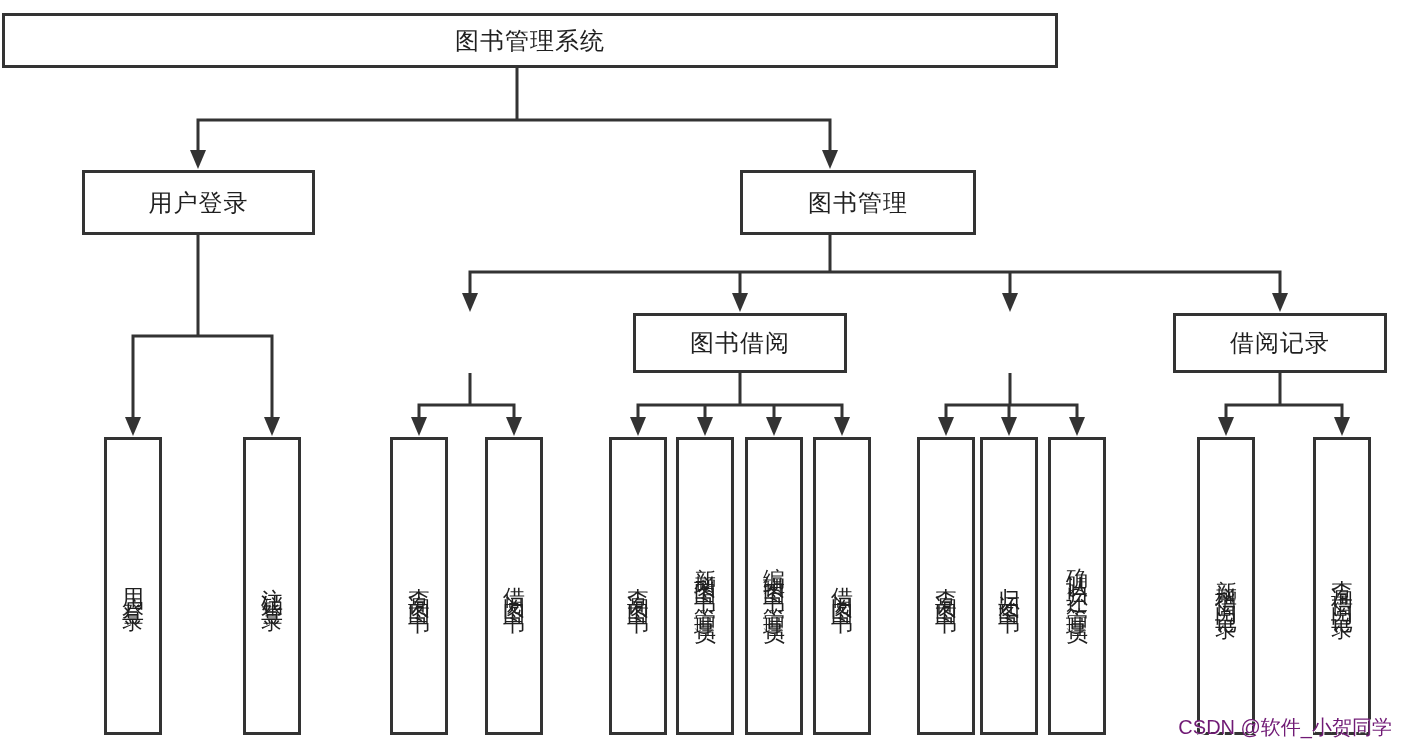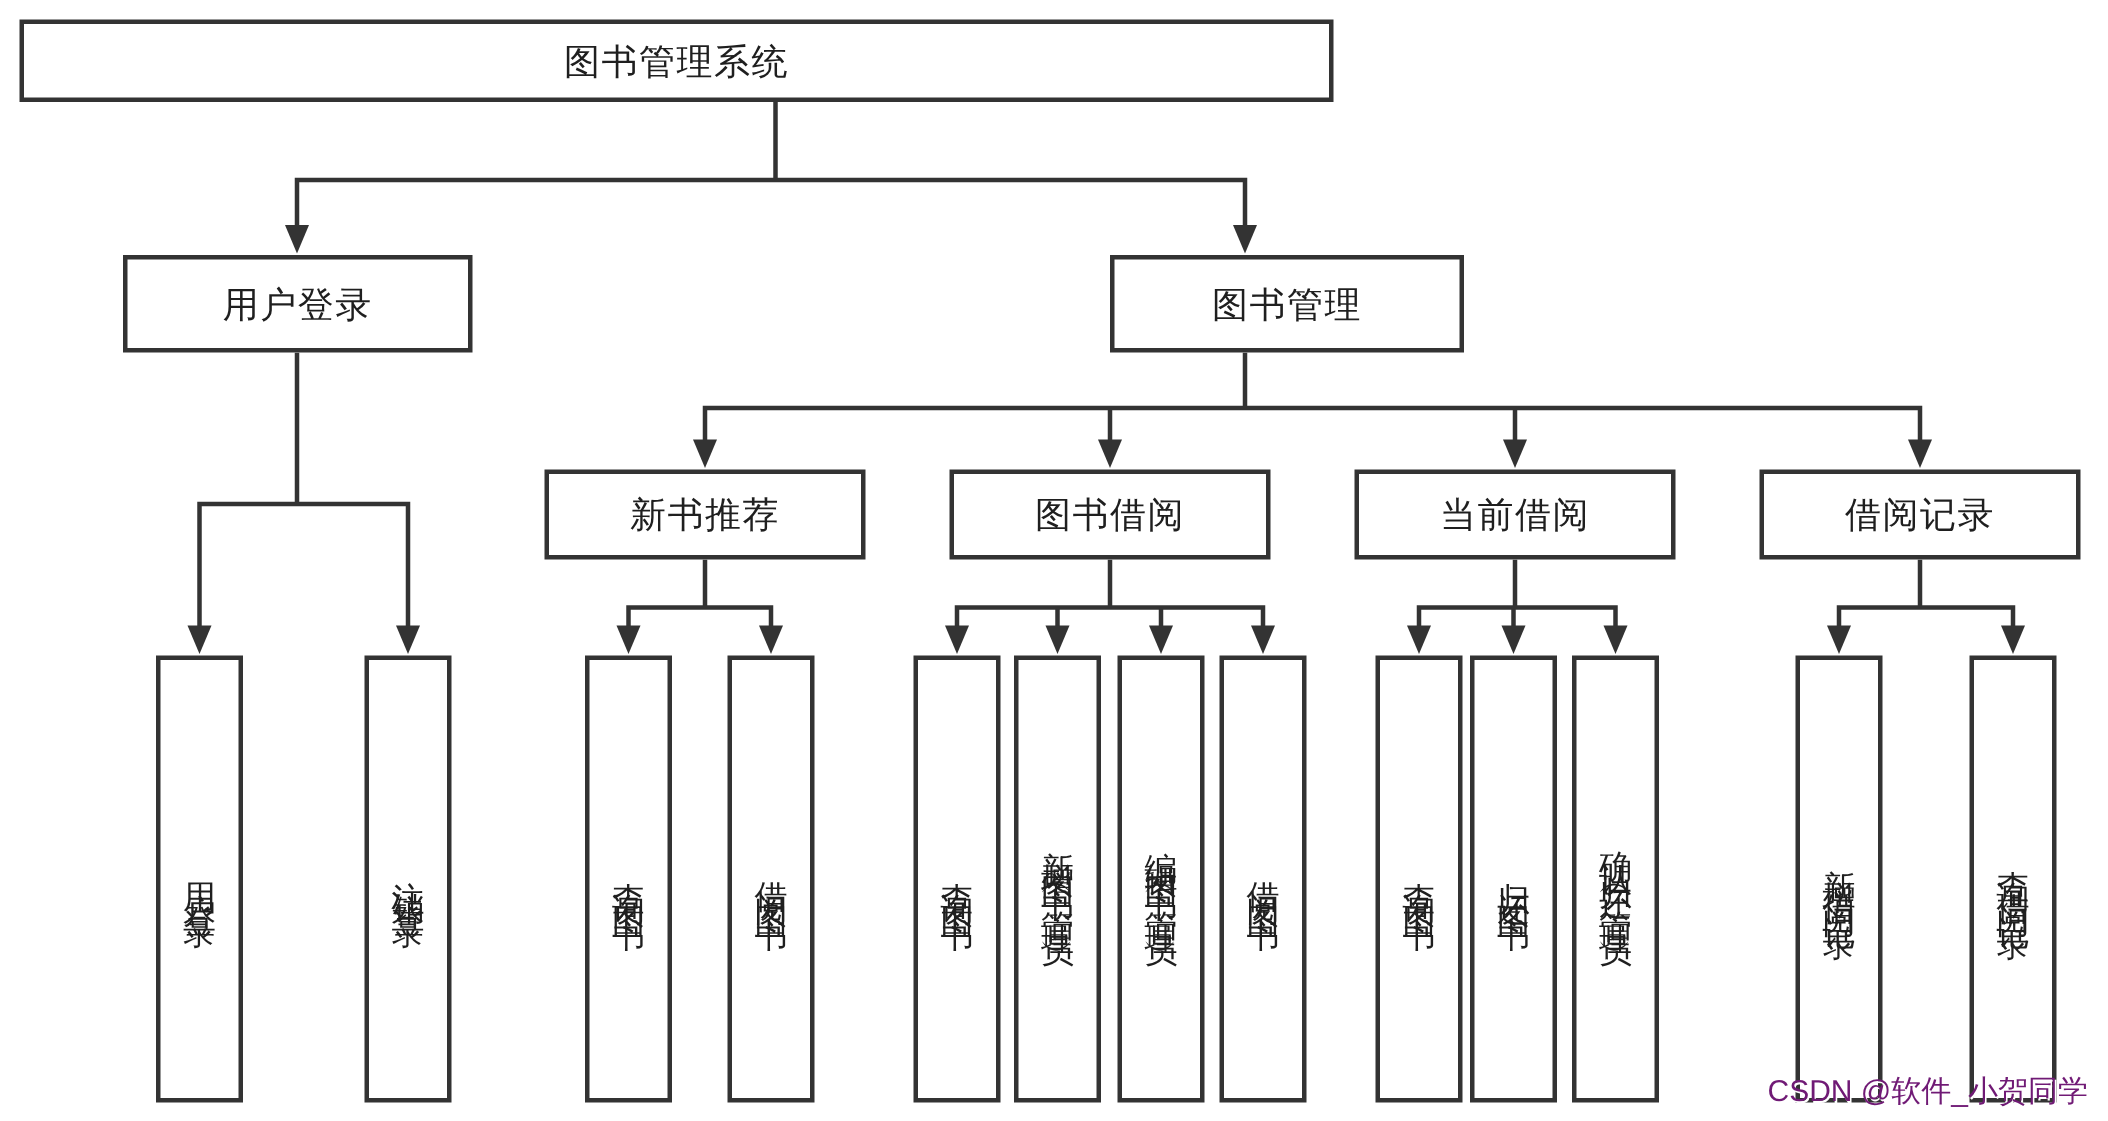--- a/index.html
+++ b/index.html
@@ -103,39 +103,33 @@
         <polygon points="766,417 782,417 774,436" fill="#333333"></polygon>
         <polygon points="834,417 850,417 842,436" fill="#333333"></polygon>
         <polygon points="938,417 954,417 946,436" fill="#333333"></polygon>
         <polygon points="1001,417 1017,417 1009,436" fill="#333333"></polygon>
         <polygon points="1069,417 1085,417 1077,436" fill="#333333"></polygon>
         <polygon points="1218,417 1234,417 1226,436" fill="#333333"></polygon>
         <polygon points="1334,417 1350,417 1342,436" fill="#333333"></polygon>
       </g>
   </svg>
 
-  <div class="hbox" style="left:13px; top:13px; width:876px; height:55px;">
+  <div class="hbox" style="left:2px; top:13px; width:1056px; height:55px;">
     <span class="hlabel">图书管理系统</span>
   </div>
 
   <div class="hbox" style="left:82px; top:170px; width:233px; height:65px;">
     <span class="hlabel">用户登录</span>
   </div>
   <div class="hbox" style="left:740px; top:170px; width:236px; height:65px;">
     <span class="hlabel">图书管理</span>
   </div>
 
-  <div class="hbox" style="left:363px; top:313px; width:214px; height:60px;">
-    <span class="hlabel">新书推荐</span>
-  </div>
   <div class="hbox" style="left:633px; top:313px; width:214px; height:60px;">
     <span class="hlabel">图书借阅</span>
-  </div>
-  <div class="hbox" style="left:903px; top:313px; width:214px; height:60px;">
-    <span class="hlabel">当前借阅</span>
   </div>
   <div class="hbox" style="left:1173px; top:313px; width:214px; height:60px;">
     <span class="hlabel">借阅记录</span>
   </div>
 
   <div class="leaf" style="left:104px;">
     <span class="vtext">用户登录</span>
   </div>
   <div class="leaf" style="left:243px;">
     <span class="vtext">注销登录</span>

